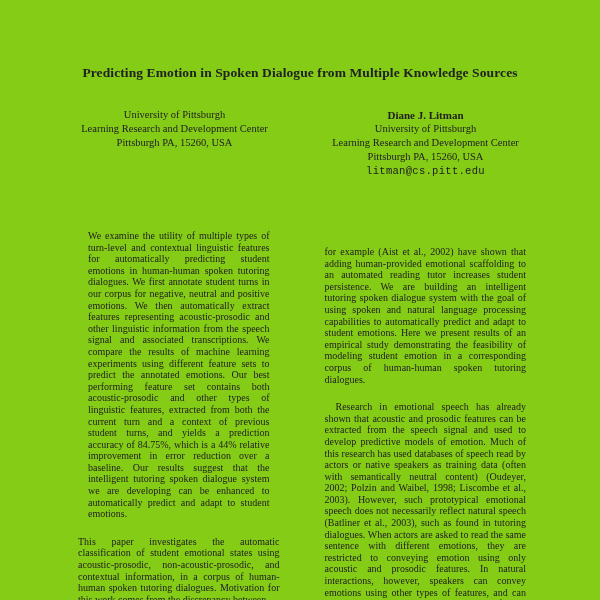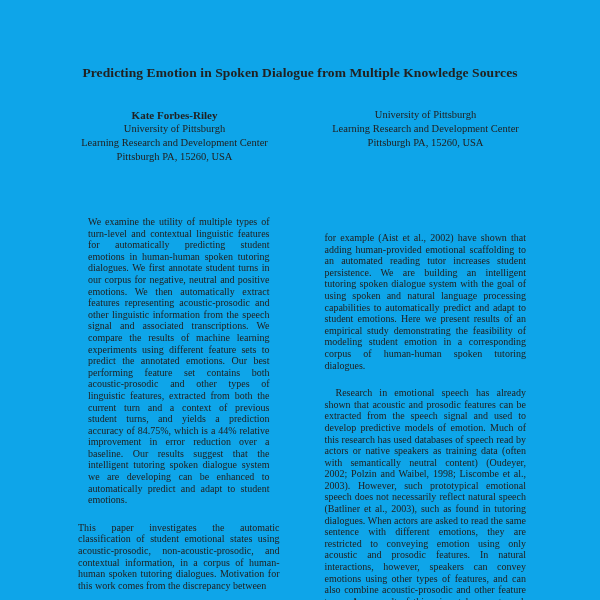--- a/index.html
+++ b/index.html
@@ -4,21 +4,21 @@
 <style>
   html, body {
     margin: 0;
     padding: 0;
     background: #ffffff;
   }
   .page {
     position: relative;
     width: 600px;
     height: 600px;
-    background: #0ea5e9;
+    background: #84cc16;
     overflow: hidden;
     font-family: "Liberation Serif", "DejaVu Serif", serif;
     color: #212121;
     box-sizing: border-box;
   }
   .title {
     margin: 0;
     padding: 64px 50px 0 50px;
     text-align: center;
     font-size: 13.5px;
@@ -90,30 +90,31 @@
 </head>
 <body>
 
 <div class="page">
 
   <h1 class="title">Predicting Emotion in Spoken Dialogue from Multiple Knowledge Sources</h1>
 
   <div class="authors">
 
     <div class="author">
-      <div class="author-name">Kate Forbes-Riley</div>
       <div class="affil-line">University of Pittsburgh</div>
       <div class="affil-line">Learning Research and Development Center</div>
       <div class="affil-line">Pittsburgh PA, 15260, USA</div>
     </div>
 
     <div class="author">
+      <div class="author-name">Diane J. Litman</div>
       <div class="affil-line">University of Pittsburgh</div>
       <div class="affil-line">Learning Research and Development Center</div>
       <div class="affil-line">Pittsburgh PA, 15260, USA</div>
+      <div class="email">litman@cs.pitt.edu</div>
     </div>
 
   </div>
 
   <div class="columns">
 
     <div class="col">
       <p class="abstract-text">We examine the utility of multiple types of turn-level and contextual linguistic features for automatically predicting student emotions in human-human spoken tutoring dialogues. We first annotate student turns in our corpus for negative, neutral and positive emotions. We then automatically extract features representing acoustic-prosodic and other linguistic information from the speech signal and associated transcriptions. We compare the results of machine learning experiments using different feature sets to predict the annotated emotions. Our best performing feature set contains both acoustic-prosodic and other types of linguistic features, extracted from both the current turn and a context of previous student turns, and yields a prediction accuracy of 84.75%, which is a 44% relative improvement in error reduction over a baseline. Our results suggest that the intelligent tutoring spoken dialogue system we are developing can be enhanced to automatically predict and adapt to student emotions.</p>
       <p>This paper investigates the automatic classification of student emotional states using acoustic-prosodic, non-acoustic-prosodic, and contextual information, in a corpus of human-human spoken tutoring dialogues. Motivation for this work comes from the discrepancy between</p>
     </div>

